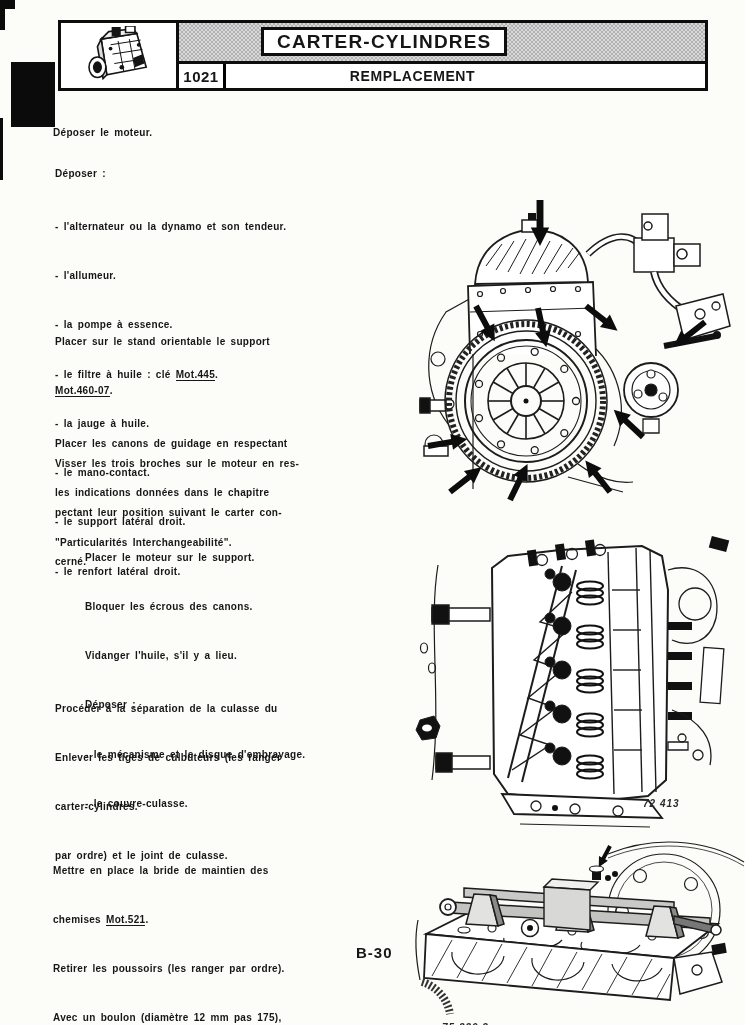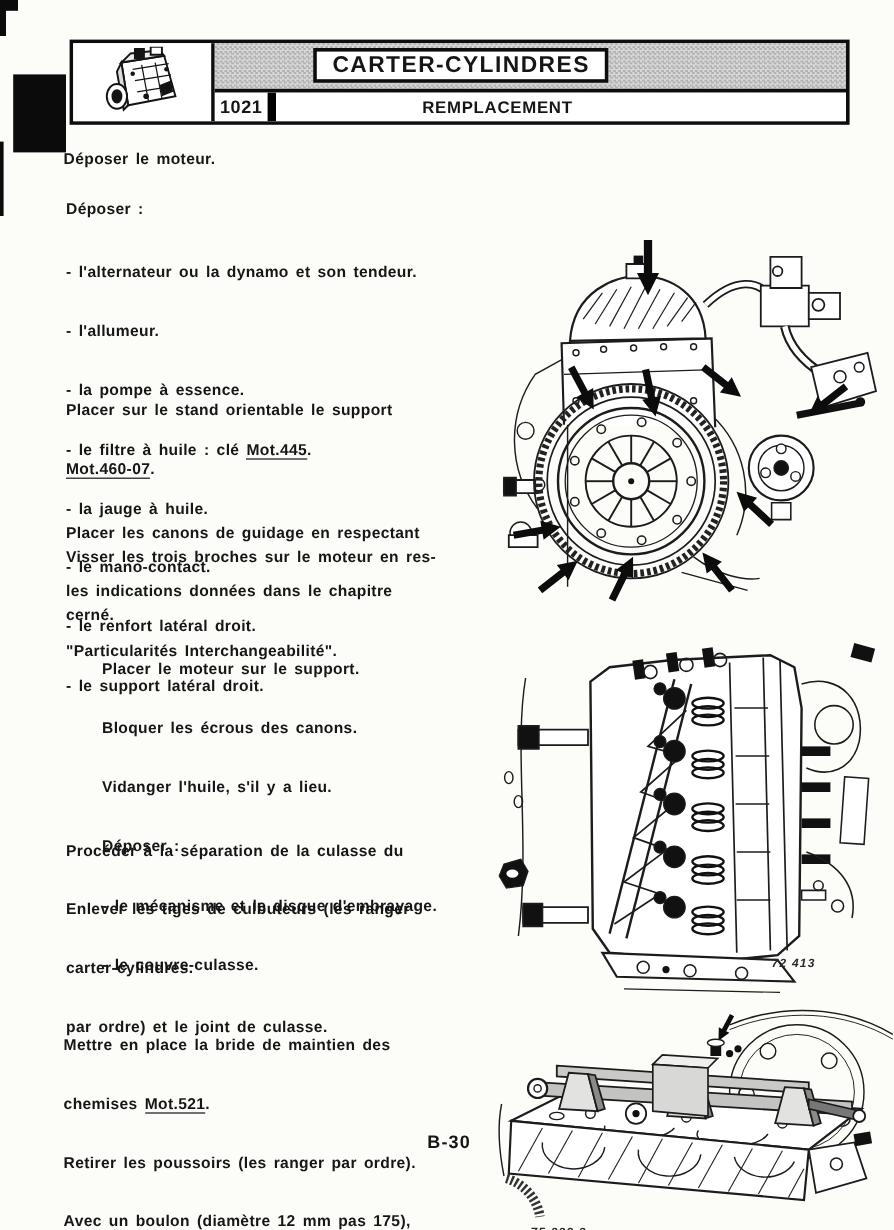--- a/index.html
+++ b/index.html
@@ -5,39 +5,39 @@
   html,body{margin:0;padding:0;background:#888;}
   .page{position:relative;width:745px;height:1025px;background:#fcfcf9;overflow:hidden;
         font-family:"Liberation Sans",sans-serif;color:#161616;}
   
   .corner-mark{position:absolute;left:0;top:0;width:15px;height:9px;background:#0b0b0b;}
   .corner-mark2{position:absolute;left:0;top:0;width:5px;height:30px;background:#0b0b0b;}
   .edge-mark{position:absolute;left:0;top:118px;width:3px;height:62px;background:#0b0b0b;}
   .side-tab{position:absolute;left:11px;top:62px;width:44px;height:65px;background:#0b0b0b;}
 
   
-  .hdr{position:absolute;left:58px;top:33px;width:650px;height:71px;border:3px solid #0d0d0d;
+  .hdr{position:absolute;left:58px;top:20px;width:650px;height:71px;border:3px solid #0d0d0d;
        background:#fff;display:flex;box-sizing:border-box;}
   .hdr-icon{width:115px;border-right:3px solid #0d0d0d;display:flex;align-items:center;justify-content:center;background:#fff;}
   .hdr-right{flex:1;display:flex;flex-direction:column;min-width:0;}
   .hdr-banner{height:38px;border-bottom:3px solid #0d0d0d;position:relative;
       background-color:#c6c6c6;
       background-image:repeating-conic-gradient(#b2b2b2 0% 25%, #d9d9d9 0% 50%);
       background-size:4px 4px;}
   .hdr-titlebox{position:absolute;left:82px;top:4px;height:29px;padding:0 13px;background:#fff;
       border:3px solid #0d0d0d;display:flex;align-items:center;box-sizing:border-box;
       font-size:19px;font-weight:bold;letter-spacing:1.2px;}
   .hdr-row2{flex:1;display:flex;background:#fff;}
-  .hdr-code{width:44px;border-right:7px solid #000000;display:flex;align-items:center;justify-content:center;
+  .hdr-code{width:44px;border-right:3px solid #000000;display:flex;align-items:center;justify-content:center;
       font-weight:bold;font-size:15px;letter-spacing:.5px;}
   .hdr-sub{flex:1;display:flex;align-items:center;justify-content:center;padding-right:106px;
       font-weight:bold;font-size:14px;letter-spacing:.6px;}
 
   
-  .txt{position:absolute;font-weight:bold;font-size:13px;letter-spacing:.3px;word-spacing:2px;
+  .txt{position:absolute;font-weight:bold;font-size:10px;letter-spacing:.3px;word-spacing:2px;
        line-height:16.4px;white-space:pre;}
   .ref{border-bottom:1.6px solid #161616;}
   .gap-top{margin-top:4px;}
   .footer-page{position:absolute;left:356px;top:944px;font-weight:bold;font-size:15px;letter-spacing:1px;}
 
   
   .fig{position:absolute;}
   .fig svg{display:block;}
   .fig-label{position:absolute;font-size:10px;font-style:italic;color:#2a2a2a;letter-spacing:1px;font-weight:bold;}
   line,path,circle,ellipse,rect,polygon,polyline{vector-effect:non-scaling-stroke;}
@@ -95,34 +95,35 @@
   </div>
 
   <div class="txt" style="left:55px;top:133px;">
     <div>Déposer :</div>
     <div class="gap-top">- l'alternateur ou la dynamo et son tendeur.</div>
     <div>- l'allumeur.</div>
     <div>- la pompe à essence.</div>
     <div><span>- le filtre à huile : clé </span><span class="ref">Mot.445</span><span>.</span></div>
     <div>- la jauge à huile.</div>
     <div>- le mano-contact.</div>
+    <div>- le support latéral droit.</div>
     <div>- le renfort latéral droit.</div>
-    <div>- le support latéral droit.</div>
   </div>
 
   <div class="txt" style="left:55px;top:301px;">
     <div>Placer sur le stand orientable le support</div>
     <div><span class="ref">Mot.460-07</span><span>.</span></div>
     <div class="gap-top">Placer les canons de guidage en respectant</div>
     <div>les indications données dans le chapitre</div>
     <div>"Particularités Interchangeabilité".</div>
   </div>
 
   <div class="txt" style="left:55px;top:423px;">
     <div>Visser les trois broches sur le moteur en res-</div>
+    <div>pectant leur position suivant le carter con-</div>
     <div>cerné.</div>
   </div>
 
   <div class="txt" style="left:55px;top:517px;margin-left:30px;">
     <div>Placer le moteur sur le support.</div>
     <div>Bloquer les écrous des canons.</div>
     <div>Vidanger l'huile, s'il y a lieu.</div>
     <div>Déposer :</div>
     <div>- le mécanisme et le disque d'embrayage.</div>
     <div>- le couvre-culasse.</div>

